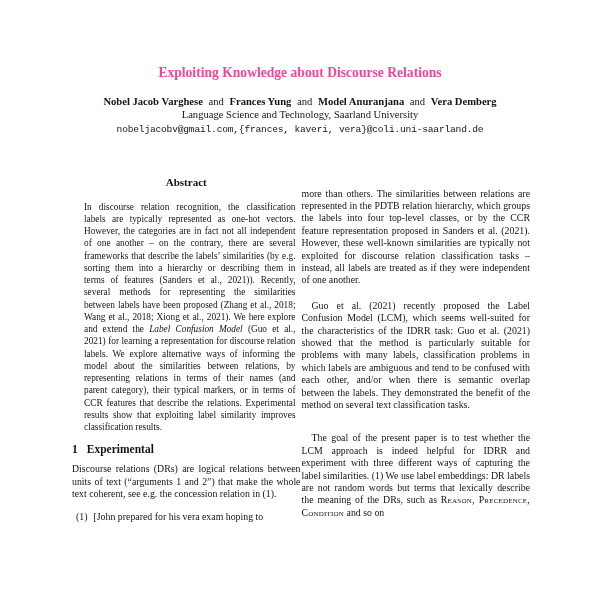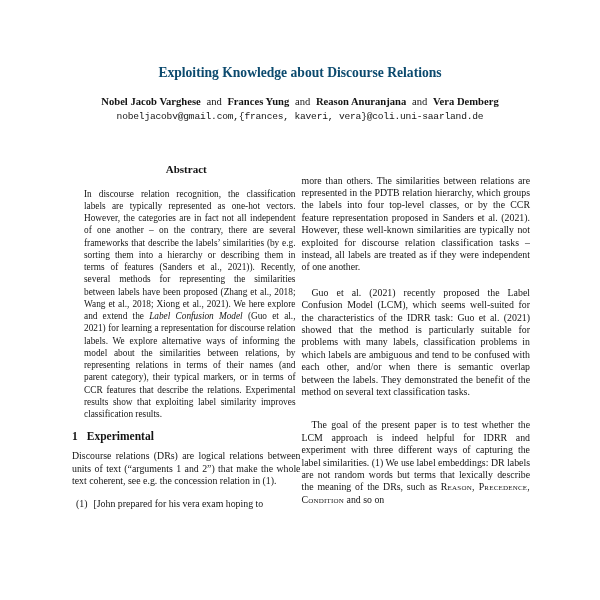--- a/index.html
+++ b/index.html
@@ -18,21 +18,21 @@
     -webkit-font-smoothing: antialiased;
   }
   .header {
     padding-top: 64px;
     text-align: center;
   }
   .title {
     font-size: 13.6px;
     font-weight: bold;
     line-height: 18.5px;
-    color: #0c4a6e;
+    color: #ec4899;
   }
   .authors {
     margin-top: 12px;
     font-size: 10.6px;
     line-height: 13px;
   }
   .authors .name { font-weight: bold; }
   .authors .sep {
     font-weight: normal;
     margin: 0 3px;
@@ -103,22 +103,23 @@
   }
 </style>
 </head>
 <body>
 
 <div class="page">
 
   <div class="header">
     <div class="title"><span>Exploiting Knowledge about Discourse Relations</span><br></div>
 
-    <div class="authors"><span class="name">Nobel Jacob Varghese</span> <span class="sep">and</span> <span class="name">Frances Yung</span> <span class="sep">and</span> <span class="name">Reason Anuranjana</span> <span class="sep">and</span> <span class="name">Vera Demberg</span></div>
+    <div class="authors"><span class="name">Nobel Jacob Varghese</span> <span class="sep">and</span> <span class="name">Frances Yung</span> <span class="sep">and</span> <span class="name">Model Anuranjana</span> <span class="sep">and</span> <span class="name">Vera Demberg</span></div>
 
+    <div class="affiliation">Language Science and Technology, Saarland University</div>
     <div class="email">nobeljacobv@gmail.com,{frances, kaveri, vera}@coli.uni-saarland.de</div>
   </div>
 
   <div class="columns">
 
     <div class="col col-left">
       <div class="abstract-heading">Abstract</div>
       <p class="abstract-body"><span>In discourse relation recognition, the classification labels are typically represented as one-hot vectors. However, the categories are in fact not all independent of one another – on the contrary, there are several frameworks that describe the labels’ similarities (by e.g. sorting them into a hierarchy or describing them in terms of features (Sanders et al., 2021)). Recently, several methods for representing the similarities between labels have been proposed (Zhang et al., 2018; Wang et al., 2018; Xiong et al., 2021). We here explore and extend the </span><em>Label Confusion Model</em><span> (Guo et al., 2021) for learning a representation for discourse relation labels. We explore alternative ways of informing the model about the similarities between relations, by representing relations in terms of their names (and parent category), their typical markers, or in terms of CCR features that describe the relations. Experimental results show that exploiting label similarity improves classification results.</span></p>
 
       <div class="section-heading"><span class="sec-num">1</span><span>Experimental</span></div>

